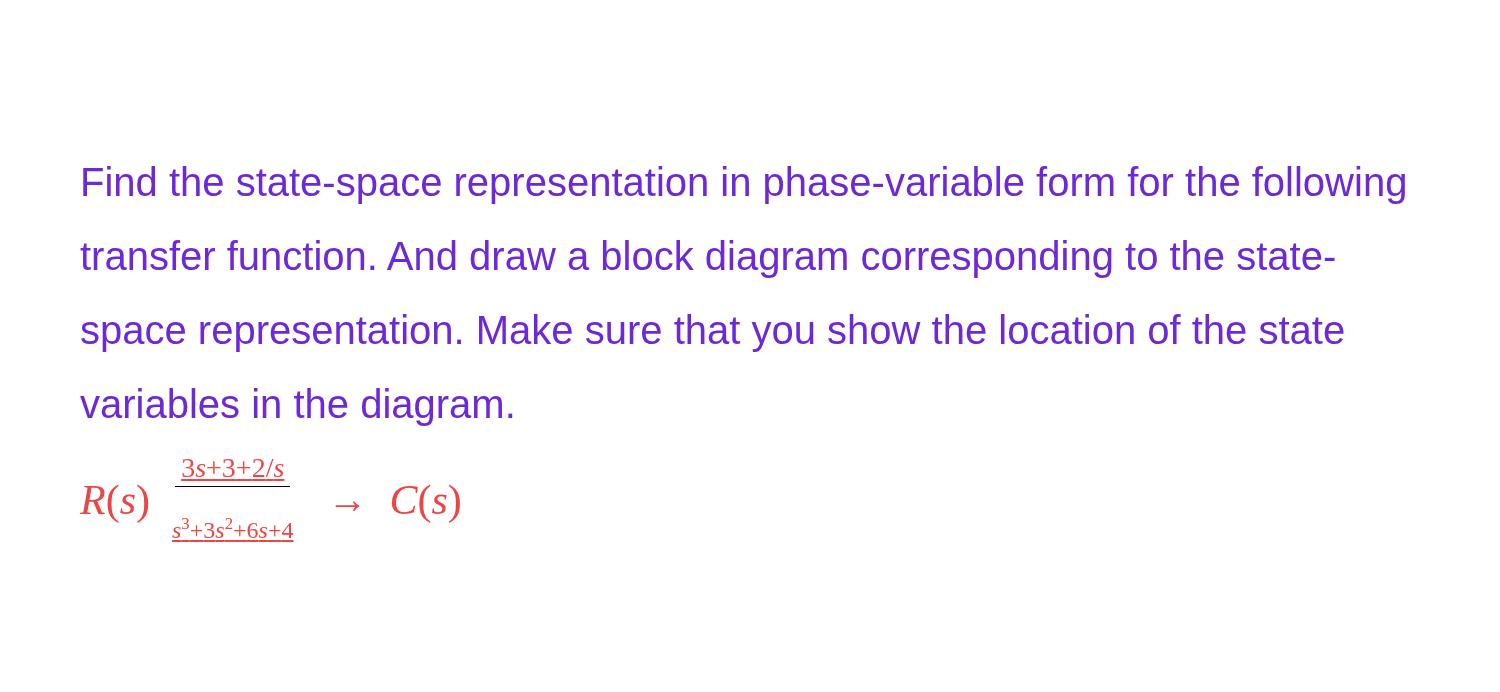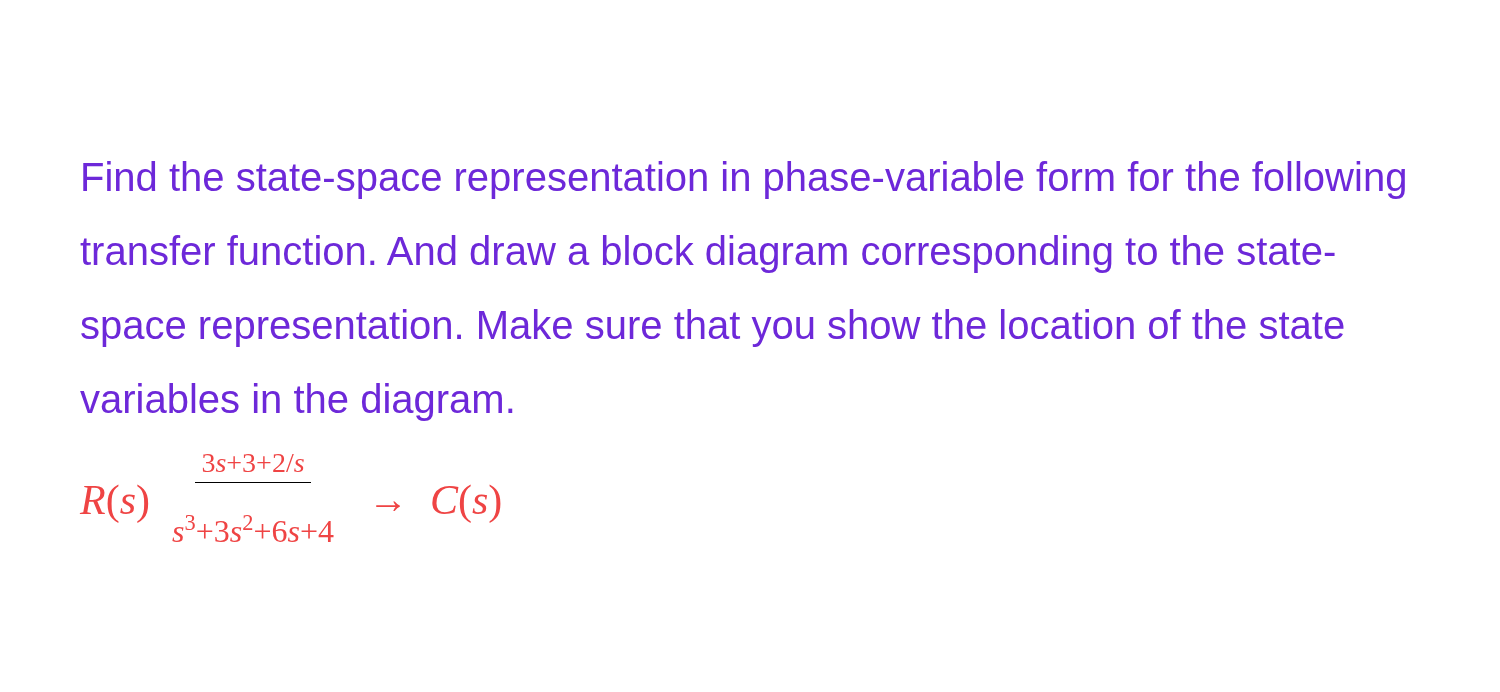--- a/index.html
+++ b/index.html
@@ -38,30 +38,31 @@
       font-style: italic;
     }
     .fraction {
       display: inline-flex;
       flex-direction: column;
       align-items: center;
       vertical-align: middle;
       margin: 0 6px;
       position: relative;
       top: -2px;
+      text-decoration: underline;
     }
     .numerator {
       font-size: 28px;
       padding: 0 6px 2px 6px;
       border-bottom: 1.5px solid #000;
       text-align: center;
       line-height: 1.2;
     }
     .denominator {
-      font-size: 32px;
+      font-size: 24px;
       padding: 2px 6px 0 6px;
       text-align: center;
       line-height: 1.2;
       margin-top: 27px;
     }
     .sup {
       font-size: 0.7em;
       vertical-align: super;
       line-height: 0;
     }

